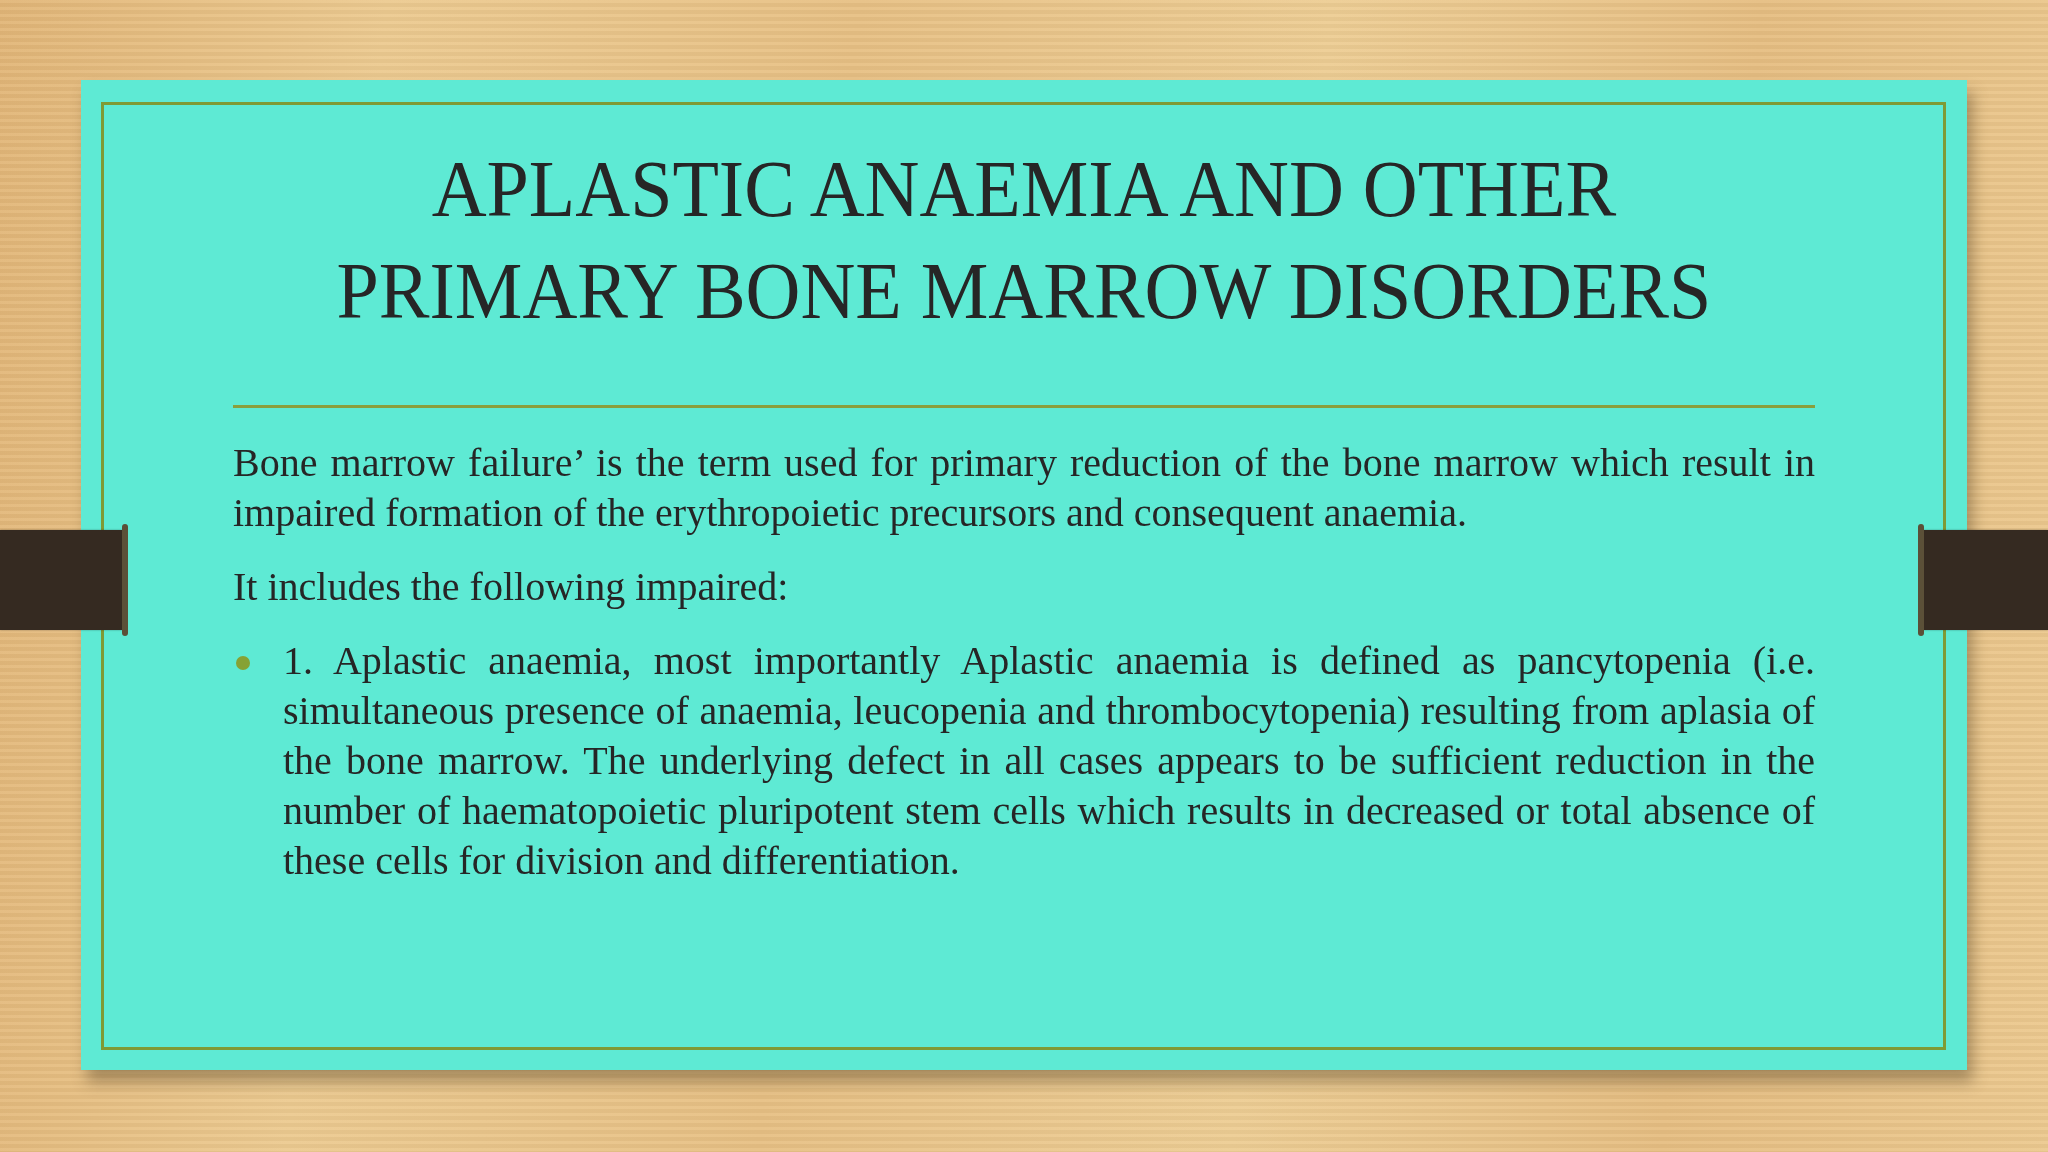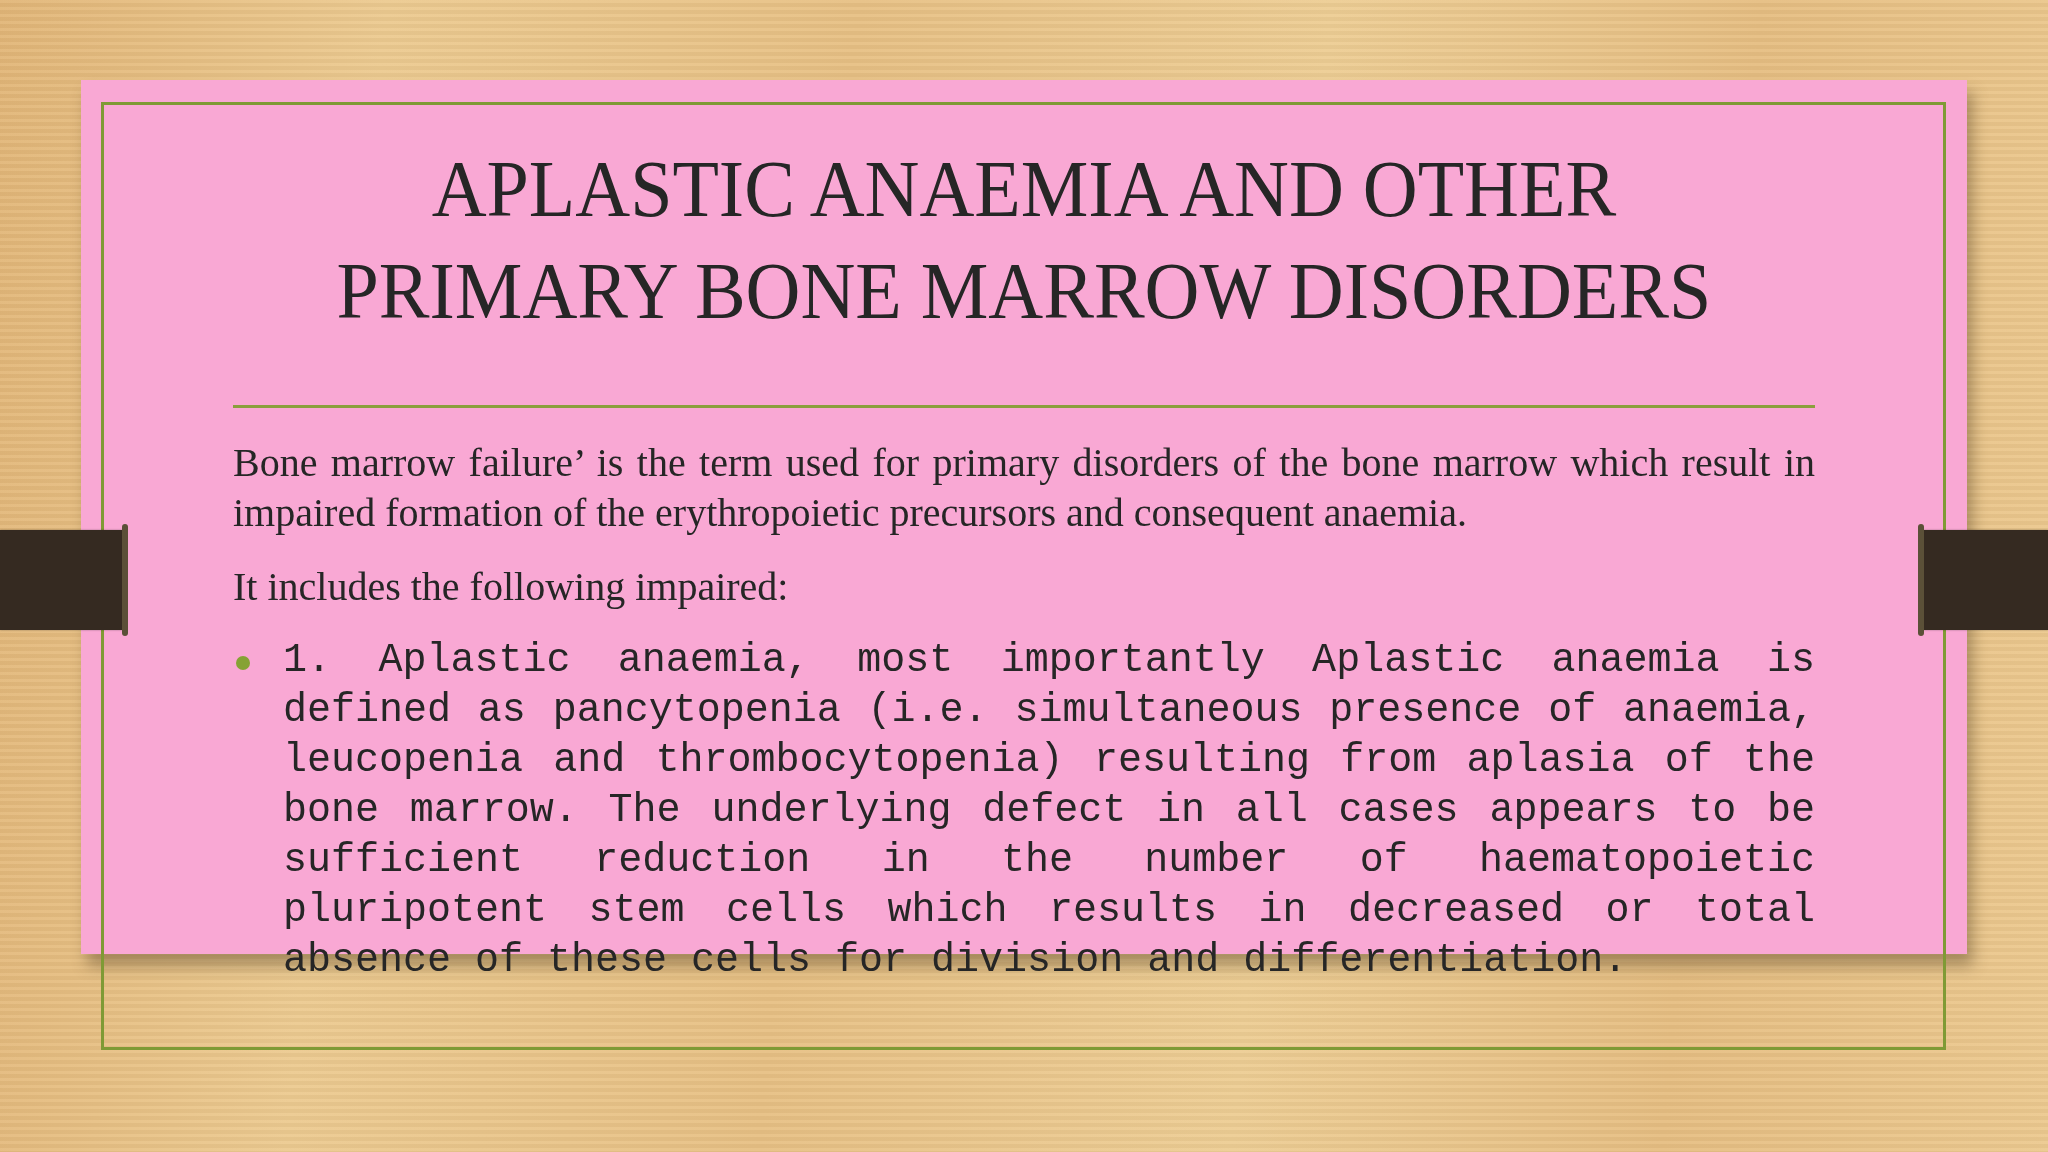--- a/index.html
+++ b/index.html
@@ -36,22 +36,22 @@
     border-radius: 3px;
   }
   .strap.left::after { right: -2px; }
   .strap.right::before { left: -2px; }
 
   .card {
     position: absolute;
     left: 81px;
     top: 80px;
     width: 1886px;
-    height: 874px;
-    background: #f9a8d4;
+    height: 990px;
+    background: #5eead4;
     box-shadow: 6px 12px 14px rgba(90, 70, 40, 0.45);
     z-index: 1;
   }
   .frame {
     position: absolute;
     left: 20px;
     top: 22px;
     width: 1839px;
     height: 942px;
     border: 3px solid #7f9a35;
@@ -97,21 +97,20 @@
   }
   .list {
     margin: 0;
     padding: 0;
     list-style: none;
   }
   .list-item {
     position: relative;
     padding-left: 50px;
     text-align: justify;
-    font-family: Liberation Mono, monospace;
   }
   .bullet {
     position: absolute;
     left: 3px;
     top: 20px;
     width: 14px;
     height: 14px;
     border-radius: 50%;
     background: #86a235;
   }
@@ -126,21 +125,21 @@
   <div class="frame"></div>
 
   <h1 class="title">
     <span>APLASTIC ANAEMIA AND OTHER</span>
     <span>PRIMARY BONE MARROW DISORDERS</span>
   </h1>
 
   <div class="divider"></div>
 
   <div class="body-text">
-    <p class="para">Bone marrow failure’ is the term used for primary disorders of the bone marrow which result in impaired formation of the erythropoietic precursors and consequent anaemia.</p>
+    <p class="para">Bone marrow failure’ is the term used for primary reduction of the bone marrow which result in impaired formation of the erythropoietic precursors and consequent anaemia.</p>
     <p class="para">It includes the following impaired:</p>
     <ul class="list">
       <li class="list-item">
         <span class="bullet"></span>
         <span>1. Aplastic anaemia, most importantly Aplastic anaemia is defined as pancytopenia (i.e. simultaneous presence of anaemia, leucopenia and thrombocytopenia) resulting from aplasia of the bone marrow. The underlying defect in all cases appears to be sufficient reduction in the number of haematopoietic pluripotent stem cells which results in decreased or total absence of these cells for division and differentiation.</span>
       </li>
     </ul>
   </div>
 </div>
 

